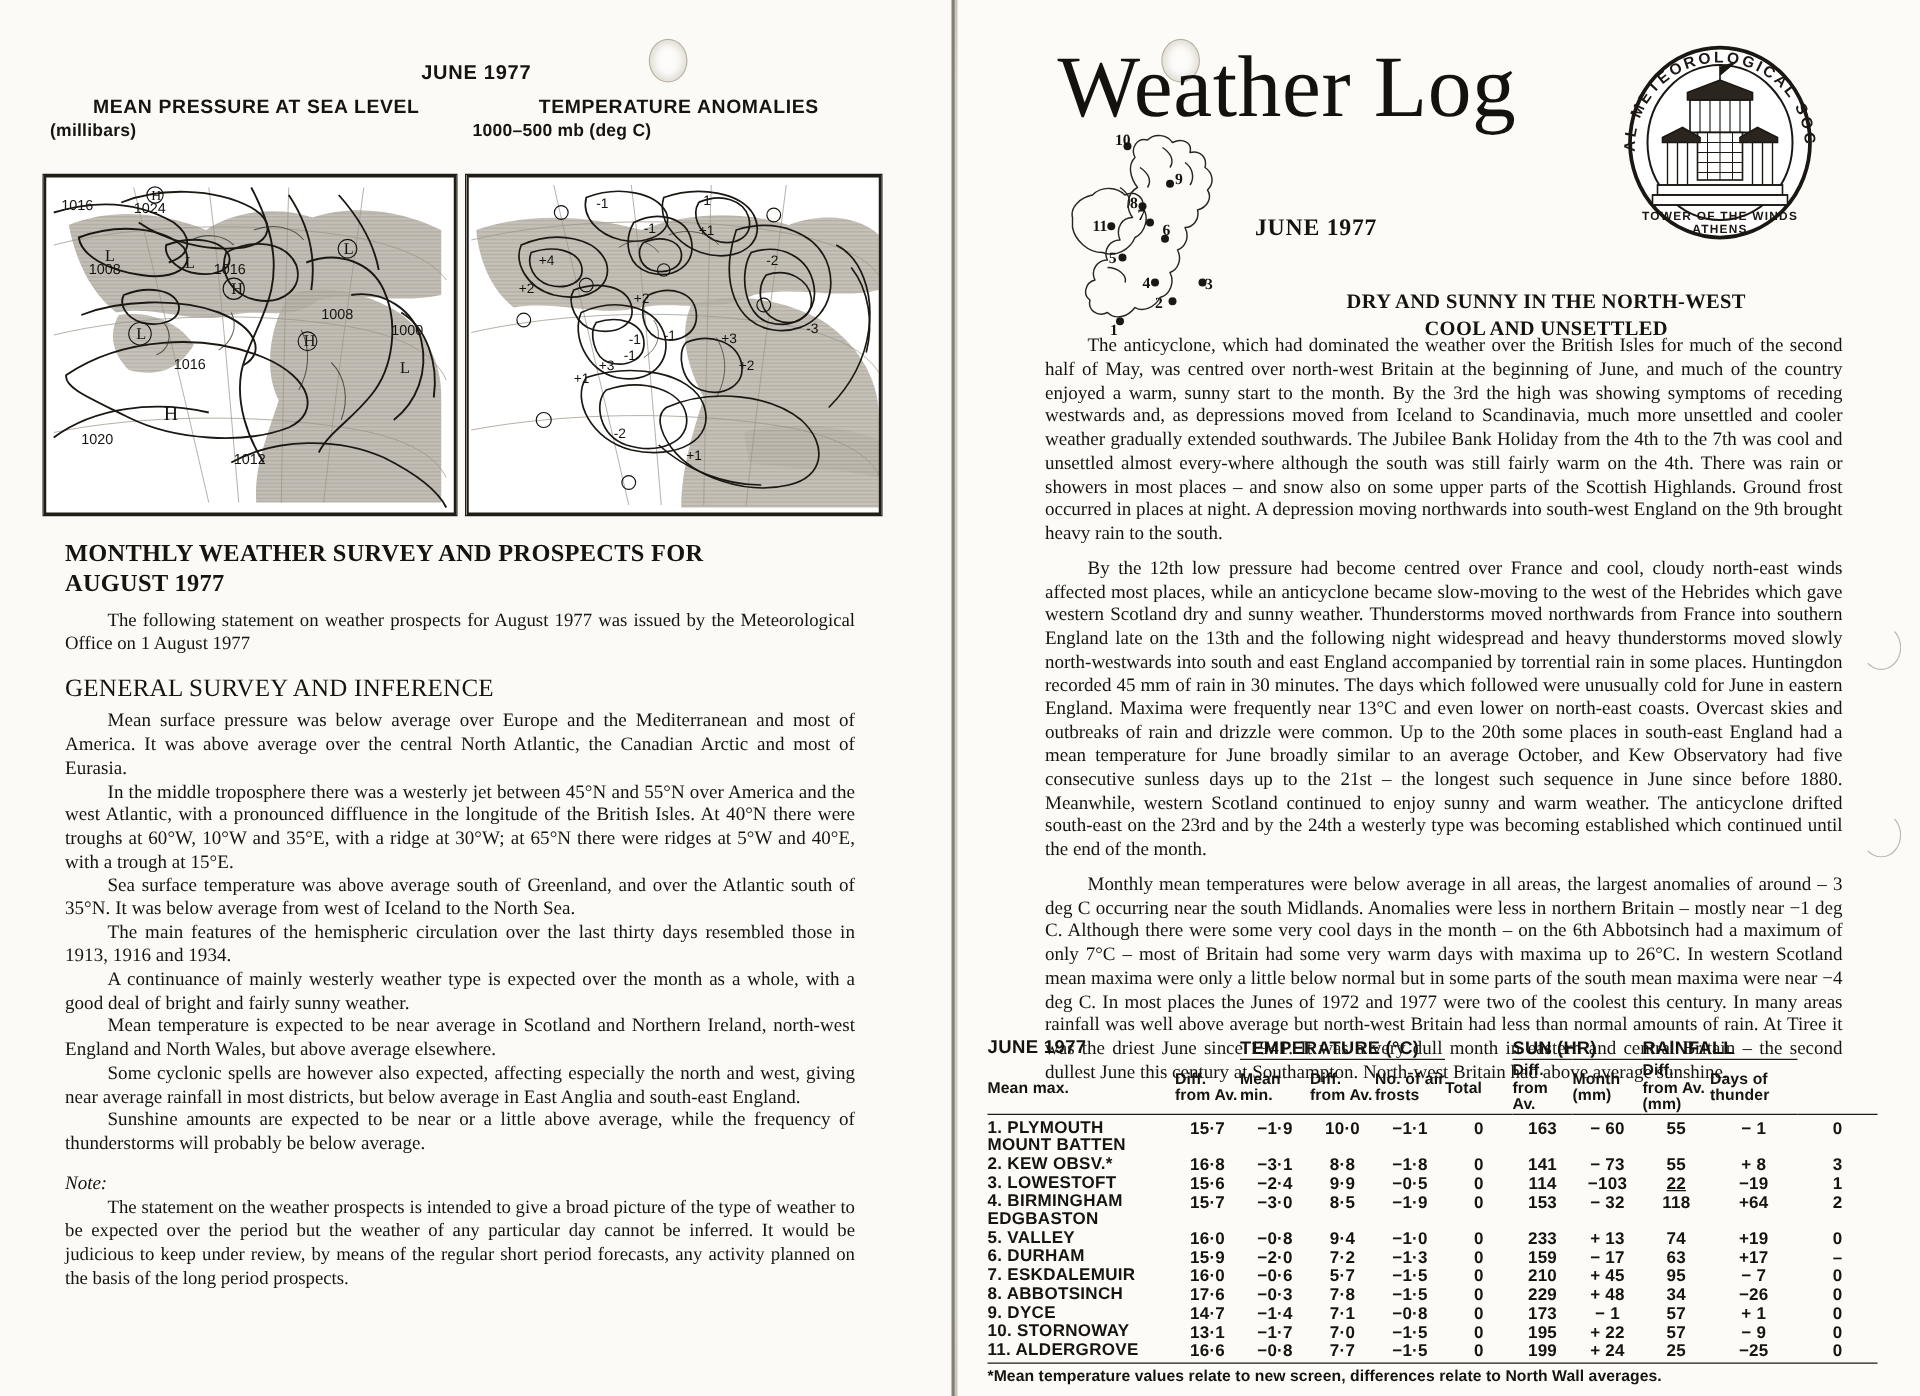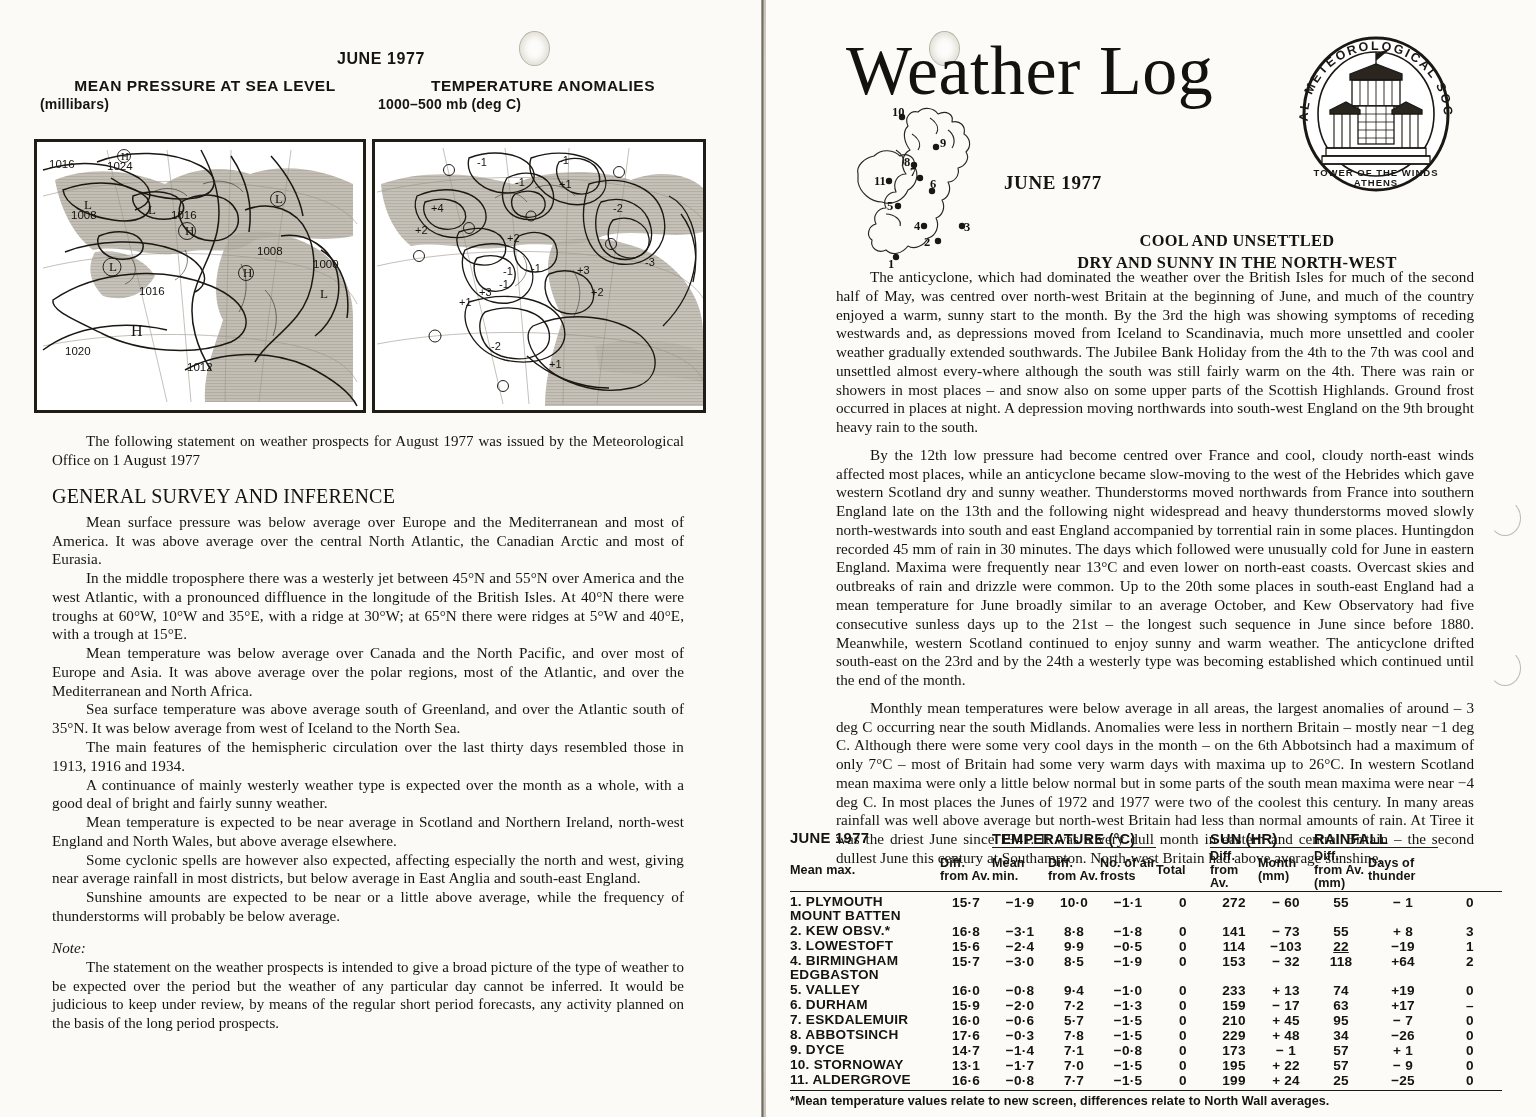--- a/index.html
+++ b/index.html
@@ -260,25 +260,26 @@
         <text x="218" y="156">+2</text>
     <text x="118" y="210">-2</text>
         <text x="176" y="228">+1</text>
     <text x="158" y="132">-1</text>
   </g>
   <rect x="1" y="1" width="330" height="270" fill="none" stroke="#201d17" stroke-width="2"></rect>
 </svg>
 </div>
 
 <div class="lcol">
+  <h2 class="hd" style="white-space:pre-line;">MONTHLY WEATHER SURVEY AND PROSPECTS FOR
+AUGUST 1977</h2>
   <p class="ital">The following statement on weather prospects for August 1977 was issued by the Meteorological Office on 1 August 1977</p>
   <h3 class="hd2">GENERAL SURVEY AND INFERENCE</h3>
   <p class="body">Mean surface pressure was below average over Europe and the Mediterranean and most of America. It was above average over the central North Atlantic, the Canadian Arctic and most of Eurasia.</p>
   <p class="body">In the middle troposphere there was a westerly jet between 45°N and 55°N over America and the west Atlantic, with a pronounced diffluence in the longitude of the British Isles. At 40°N there were troughs at 60°W, 10°W and 35°E, with a ridge at 30°W; at 65°N there were ridges at 5°W and 40°E, with a trough at 15°E.</p>
-  <p class="body">Mean temperature was below average over Canada and the North Pacific, and over most of Europe and Asia. It was above average over the polar regions, most of the Atlantic, and over the Mediterranean and North Africa.</p>
   <p class="body">Sea surface temperature was above average south of Greenland, and over the Atlantic south of 35°N. It was below average from west of Iceland to the North Sea.</p>
   <p class="body">The main features of the hemispheric circulation over the last thirty days resembled those in 1913, 1916 and 1934.</p>
   <p class="body">A continuance of mainly westerly weather type is expected over the month as a whole, with a good deal of bright and fairly sunny weather.</p>
   <p class="body">Mean temperature is expected to be near average in Scotland and Northern Ireland, north-west England and North Wales, but above average elsewhere.</p>
   <p class="body">Some cyclonic spells are however also expected, affecting especially the north and west, giving near average rainfall in most districts, but below average in East Anglia and south-east England.</p>
   <p class="body">Sunshine amounts are expected to be near or a little above average, while the frequency of thunderstorms will probably be below average.</p>
   <div class="noteLbl">Note:</div>
   <p class="ital">The statement on the weather prospects is intended to give a broad picture of the type of weather to be expected over the period but the weather of any particular day cannot be inferred. It would be judicious to keep under review, by means of the regular short period forecasts, any activity planned on the basis of the long period prospects.</p>
 
 </div>
@@ -364,22 +365,22 @@
     <rect x="36" y="122" width="100" height="8" fill="#ffffff"></rect>
     <rect x="32" y="130" width="108" height="8" fill="#ffffff"></rect>
     <path d="M36,122 L136,122 M32,130 L140,130 M32,138 L140,138"></path>
   </g>
   <text x="86" y="150" font-family="Liberation Sans, sans-serif" font-size="9.5" font-weight="bold" fill="#1b1813" text-anchor="middle" letter-spacing="1">TOWER OF THE WINDS</text>
   <text x="86" y="160" font-family="Liberation Sans, sans-serif" font-size="9.5" font-weight="bold" fill="#1b1813" text-anchor="middle" letter-spacing="1">ATHENS</text>
 </svg>
 </div>
 
 <div class="headline">
+  <div>DRY AND SUNNY IN THE NORTH-WEST</div>
   <div>COOL AND UNSETTLED</div>
-  <div>DRY AND SUNNY IN THE NORTH-WEST</div>
 </div>
 
 <div class="rcol">
   <p>The anticyclone, which had dominated the weather over the British Isles for much of the second half of May, was centred over north-west Britain at the beginning of June, and much of the country enjoyed a warm, sunny start to the month. By the 3rd the high was showing symptoms of receding westwards and, as depressions moved from Iceland to Scandinavia, much more unsettled and cooler weather gradually extended southwards. The Jubilee Bank Holiday from the 4th to the 7th was cool and unsettled almost every-where although the south was still fairly warm on the 4th. There was rain or showers in most places – and snow also on some upper parts of the Scottish Highlands. Ground frost occurred in places at night. A depression moving northwards into south-west England on the 9th brought heavy rain to the south.</p>
   <p style="margin-top:9px;">By the 12th low pressure had become centred over France and cool, cloudy north-east winds affected most places, while an anticyclone became slow-moving to the west of the Hebrides which gave western Scotland dry and sunny weather. Thunderstorms moved northwards from France into southern England late on the 13th and the following night widespread and heavy thunderstorms moved slowly north-westwards into south and east England accompanied by torrential rain in some places. Huntingdon recorded 45 mm of rain in 30 minutes. The days which followed were unusually cold for June in eastern England. Maxima were frequently near 13°C and even lower on north-east coasts. Overcast skies and outbreaks of rain and drizzle were common. Up to the 20th some places in south-east England had a mean temperature for June broadly similar to an average October, and Kew Observatory had five consecutive sunless days up to the 21st – the longest such sequence in June since before 1880. Meanwhile, western Scotland continued to enjoy sunny and warm weather. The anticyclone drifted south-east on the 23rd and by the 24th a westerly type was becoming established which continued until the end of the month.</p>
   <p style="margin-top:9px;">Monthly mean temperatures were below average in all areas, the largest anomalies of around – 3 deg C occurring near the south Midlands. Anomalies were less in northern Britain – mostly near −1 deg C. Although there were some very cool days in the month – on the 6th Abbotsinch had a maximum of only 7°C – most of Britain had some very warm days with maxima up to 26°C. In western Scotland mean maxima were only a little below normal but in some parts of the south mean maxima were near −4 deg C. In most places the Junes of 1972 and 1977 were two of the coolest this century. In many areas rainfall was well above average but north-west Britain had less than normal amounts of rain. At Tiree it was the driest June since 1941. It was a very dull month in eastern and central Britain – the second dullest June this century at Southampton. North-west Britain had above average sunshine.</p>
 </div>
 
 <div class="tbl">
 <table>
@@ -442,21 +443,21 @@
   </tbody>
       <tbody id="tbody-rows">
         <tr>
           <td class="stn">1. PLYMOUTH
 MOUNT BATTEN</td>
           <td class="num" style="vertical-align: top;">15·7</td>
           <td class="num" style="vertical-align: top;">−1·9</td>
           <td class="num" style="vertical-align: top;">10·0</td>
           <td class="num" style="vertical-align: top;">−1·1</td>
           <td class="num" style="vertical-align: top;">0</td>
-          <td class="num" style="vertical-align: top;">272</td>
+          <td class="num" style="vertical-align: top;">163</td>
           <td class="num" style="vertical-align: top;">− 60</td>
           <td class="num" style="vertical-align: top;">55</td>
           <td class="num" style="vertical-align: top;">− 1</td>
           <td class="num" style="vertical-align: top;">0</td>
         </tr>
         <tr>
           <td class="stn">2. KEW OBSV.*</td>
           <td class="num" style="vertical-align: top;">16·8</td>
           <td class="num" style="vertical-align: top;">−3·1</td>
           <td class="num" style="vertical-align: top;">8·8</td>

